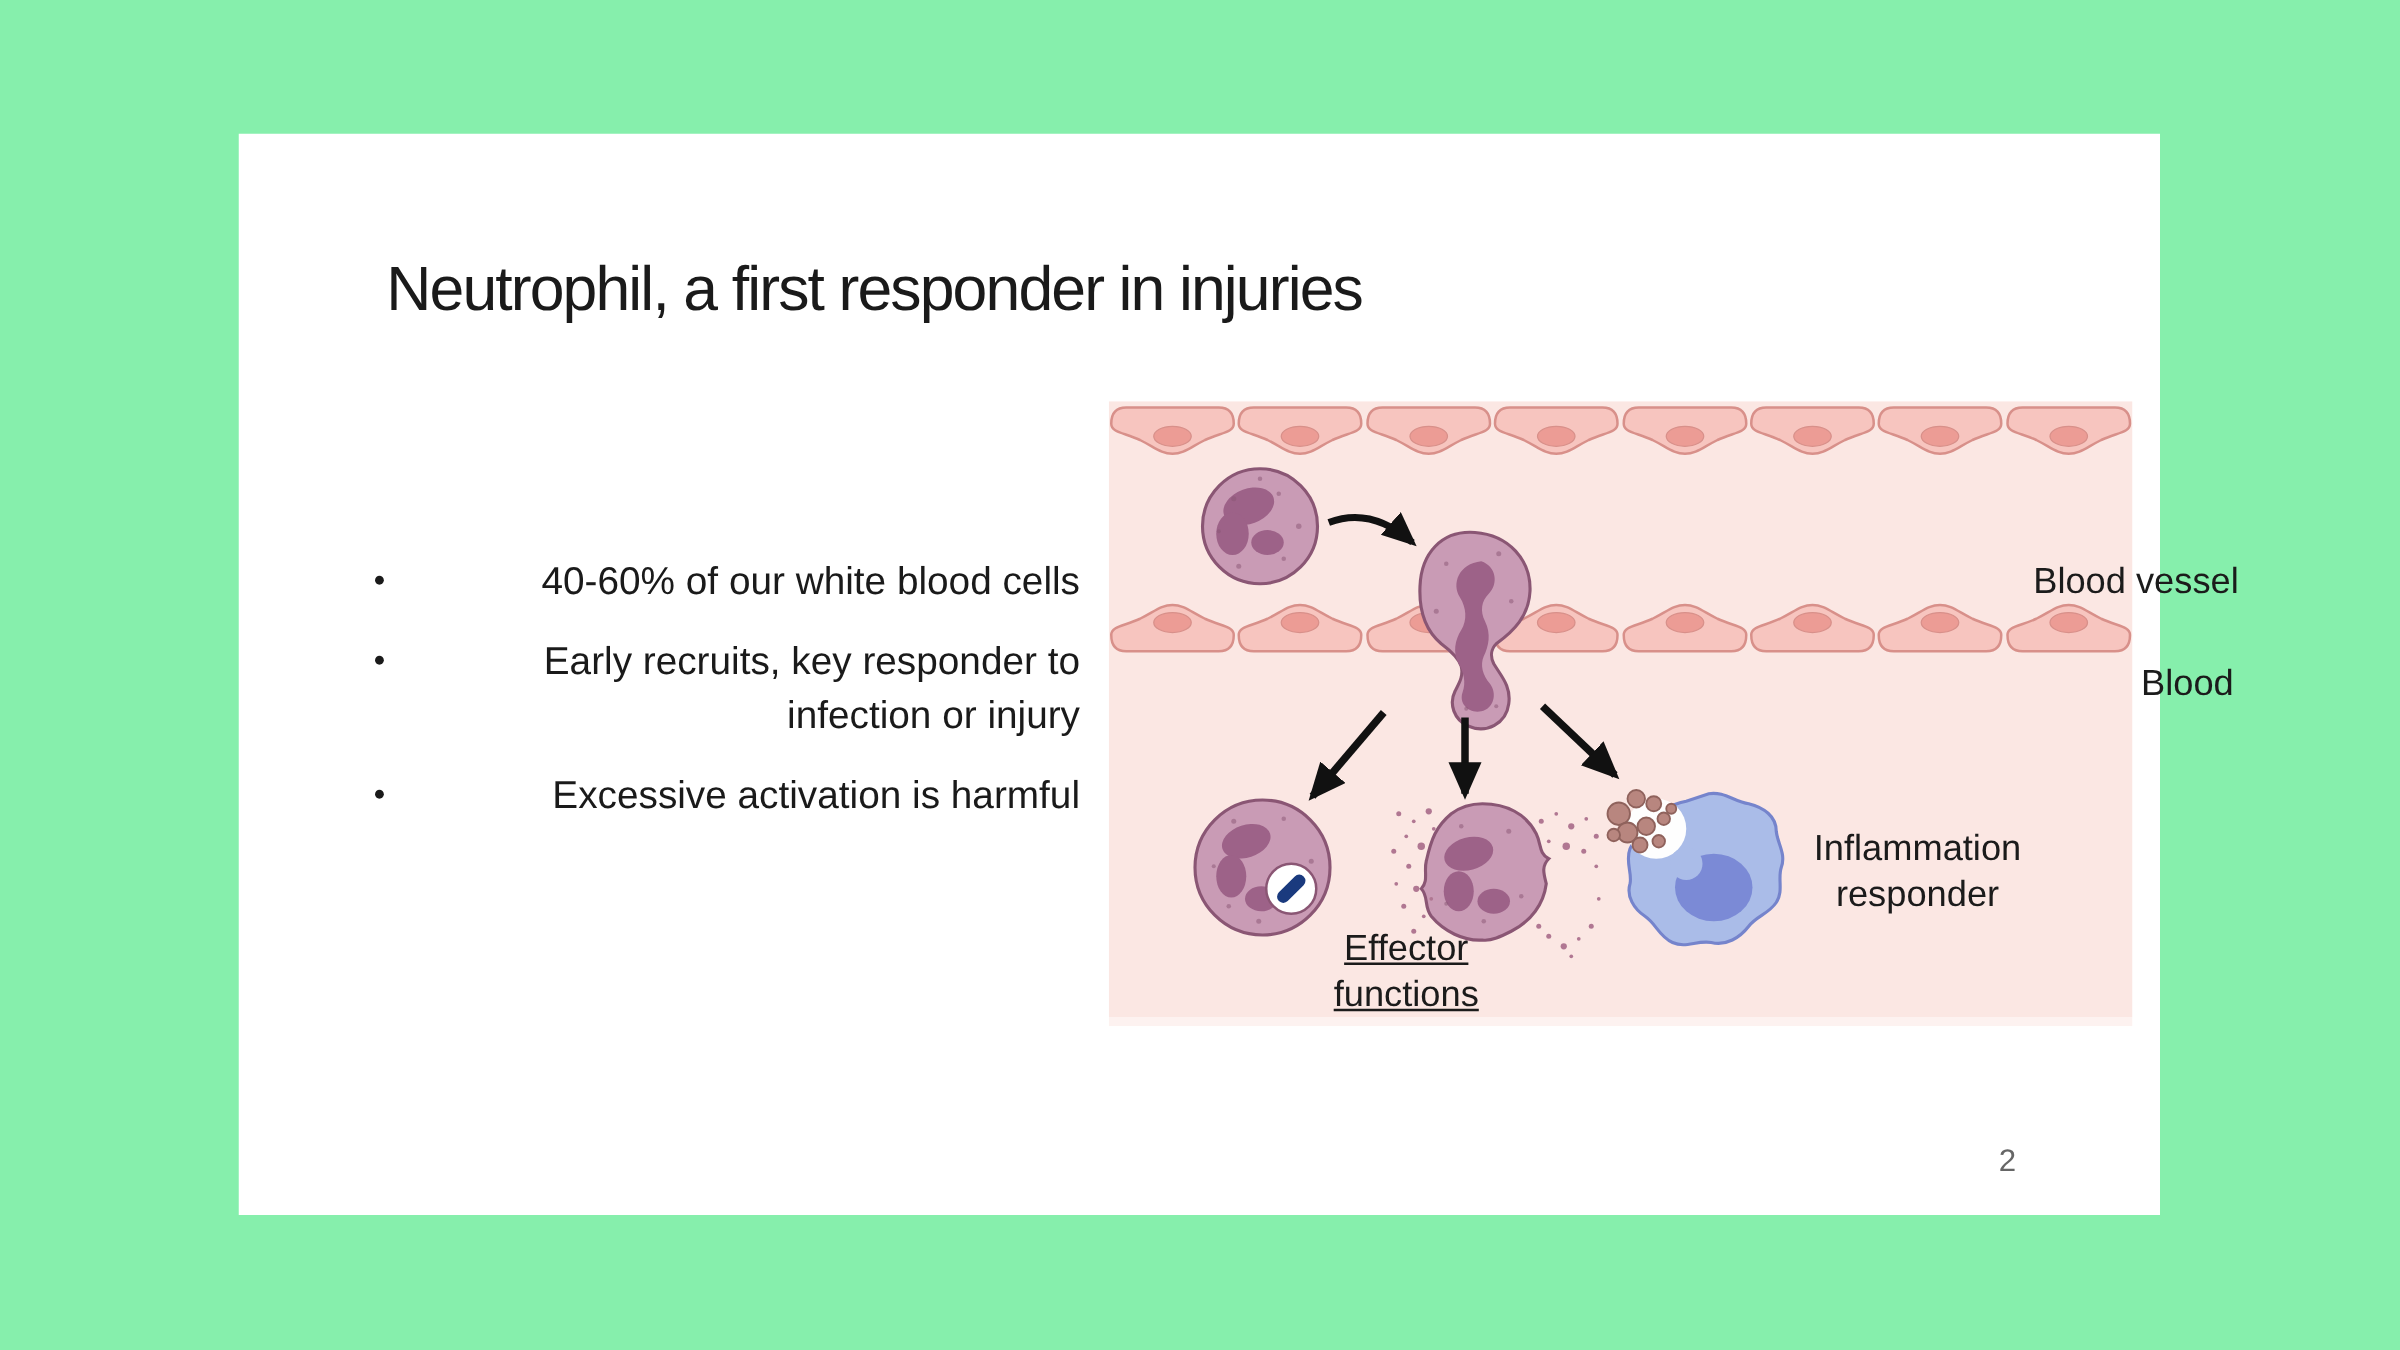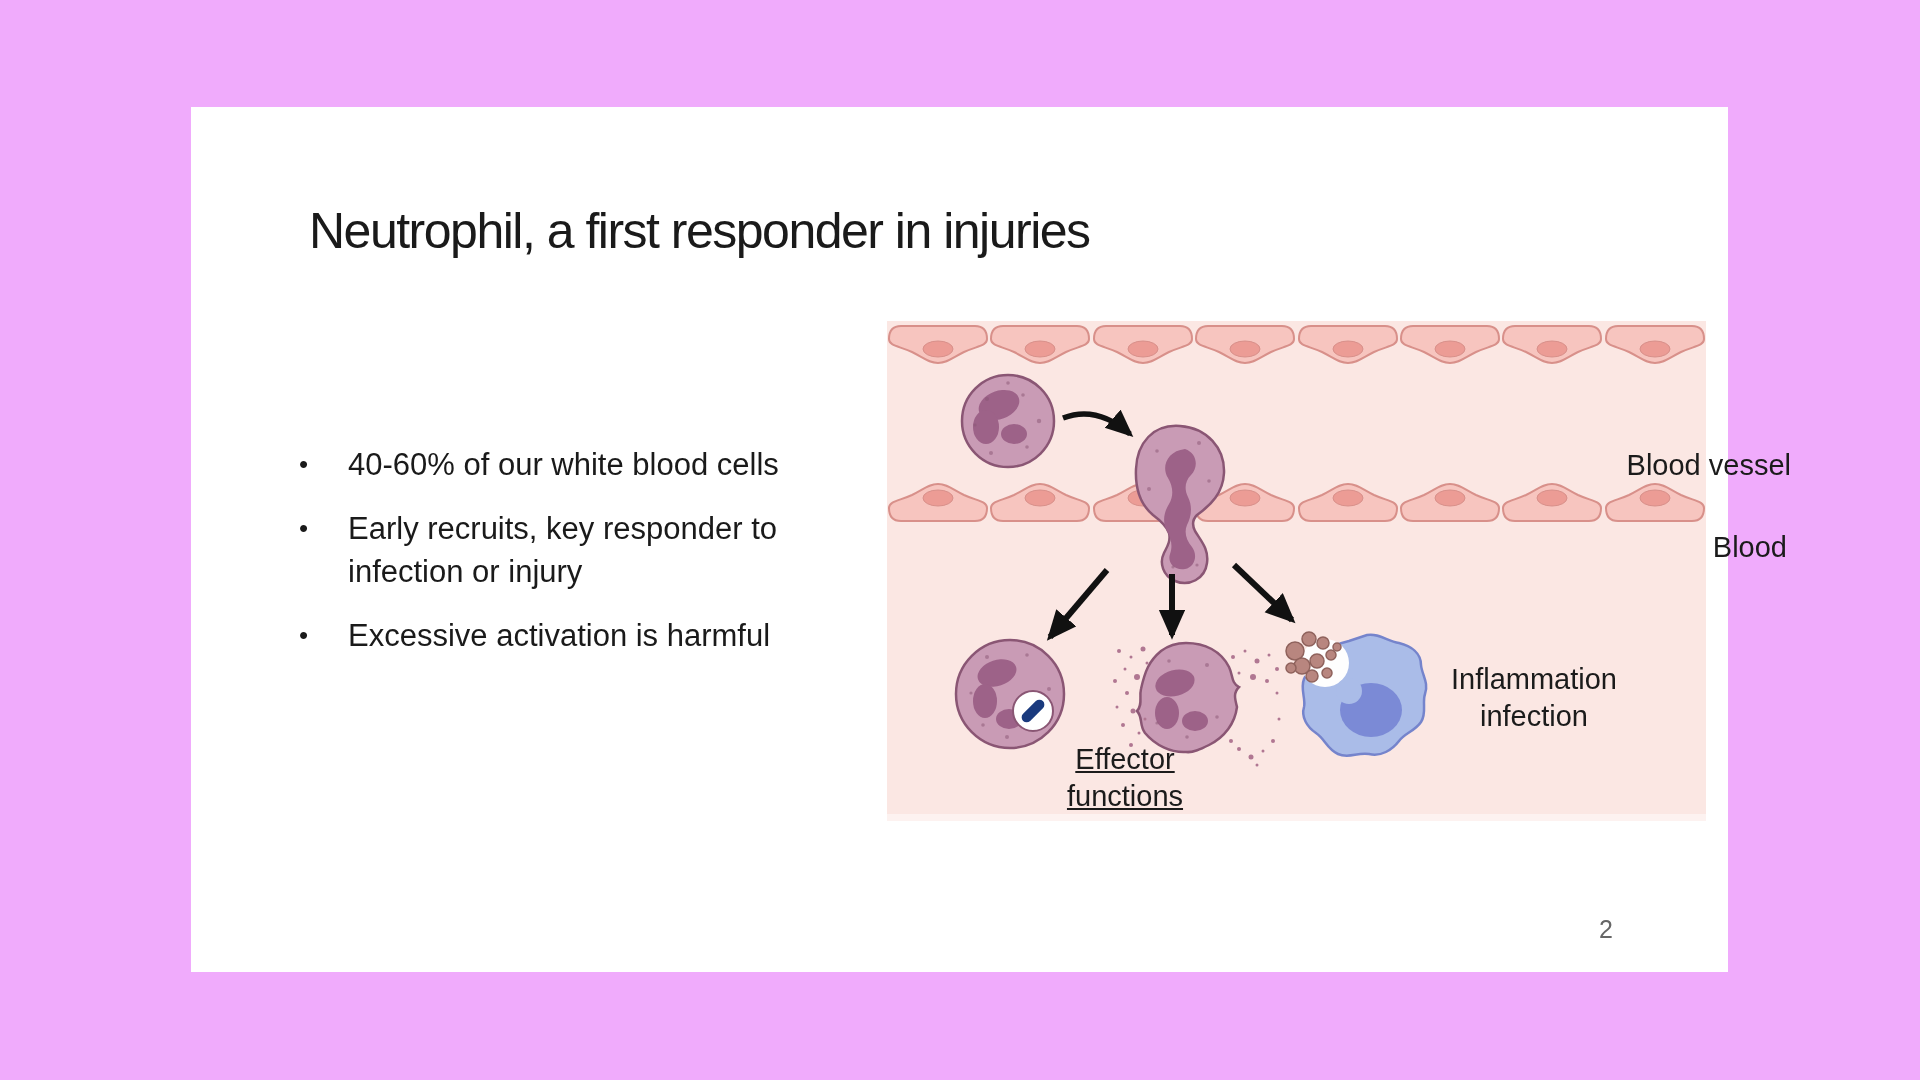--- a/index.html
+++ b/index.html
@@ -1,24 +1,24 @@
 <!DOCTYPE html>
 <html style="--c-background: #FBE7E3; --c-endothelium: #F7C5BF; --c-endothelium-border: #D8908A; --c-endothelium-nucleus: #EC9C95; --c-neutrophil-body: #C99BB5; --c-neutrophil-nucleus: #9D6288; --c-neutrophil-border: #8A5674; --c-granules: #B07792; --c-macrophage-body: #AABCE8; --c-macrophage-border: #7584CC; --c-macrophage-nucleus: #7B8AD6; --c-debris: #B8867F; --c-debris-border: #8F625C; --c-bacterium: #1A3A7E; --c-arrow: #111111;"><head>
 <meta charset="utf-8">
 <style>
   html,body{margin:0;padding:0;background:#000;width:1920px;height:1080px;overflow:hidden;
             font-family:"Liberation Sans",sans-serif;}
-  #stage{position:relative;width:1920px;height:1080px;background:#f0abfc;}
+  #stage{position:relative;width:1920px;height:1080px;background:#86efac;}
   #slide{position:absolute;left:191px;top:107px;width:1537px;height:865px;background:#fff;}
   .title{position:absolute;left:118px;top:95px;font-size:50px;letter-spacing:-1.5px;
          color:#1a1a1a;font-weight:400;white-space:nowrap;}
   .bullets{position:absolute;left:108px;top:336px;width:565px;}
   .bullet-item{display:flex;margin-bottom:21px;font-size:31px;line-height:43px;color:#1a1a1a;}
   .bullet-marker{width:30px;flex:0 0 30px;font-size:26px;line-height:43px;margin-right:19px;color:#1a1a1a;}
-  .bullet-text{flex:1;}
+  .bullet-text{flex:1;text-align:right;}
   .page-number{position:absolute;left:1395px;top:808px;width:40px;text-align:center;
                font-size:25px;color:#666;}
   #diagram{position:absolute;left:696px;top:214px;width:912px;height:500px;}
   #diagram svg{position:absolute;left:0;top:0;}
   .dlabel{position:absolute;color:#1b1b1b;font-size:29px;line-height:37px;}
   .dlabel.center{text-align:center;}
   .dlabel.right{text-align:right;}
   .lbl-blood-vessel{right:8px;top:126px;width:320px;white-space:nowrap;}
   .lbl-tissue{right:12px;top:208px;width:200px;white-space:nowrap;}
   .lbl-clear-debris{left:2px;top:248px;width:118px;}
@@ -207,18 +207,18 @@
               <circle class="debris" cx="425" cy="355" r="6"></circle>
             <circle class="debris" cx="440" cy="352" r="5"></circle>
               <circle class="debris" cx="450" cy="326" r="4"></circle>
           </g>
         </g>
       </svg>
 
       <div class="dlabel right lbl-blood-vessel">Blood vessel</div>
       <div class="dlabel right lbl-tissue">Blood</div>
       <div class="dlabel center lbl-effector">Effector functions</div>
-      <div class="dlabel center lbl-inflammation">Inflammation infection</div>
+      <div class="dlabel center lbl-inflammation">Inflammation responder</div>
     </div>
 
     <div class="page-number">2</div>
   </div>
 </div>
 
 </body></html>

